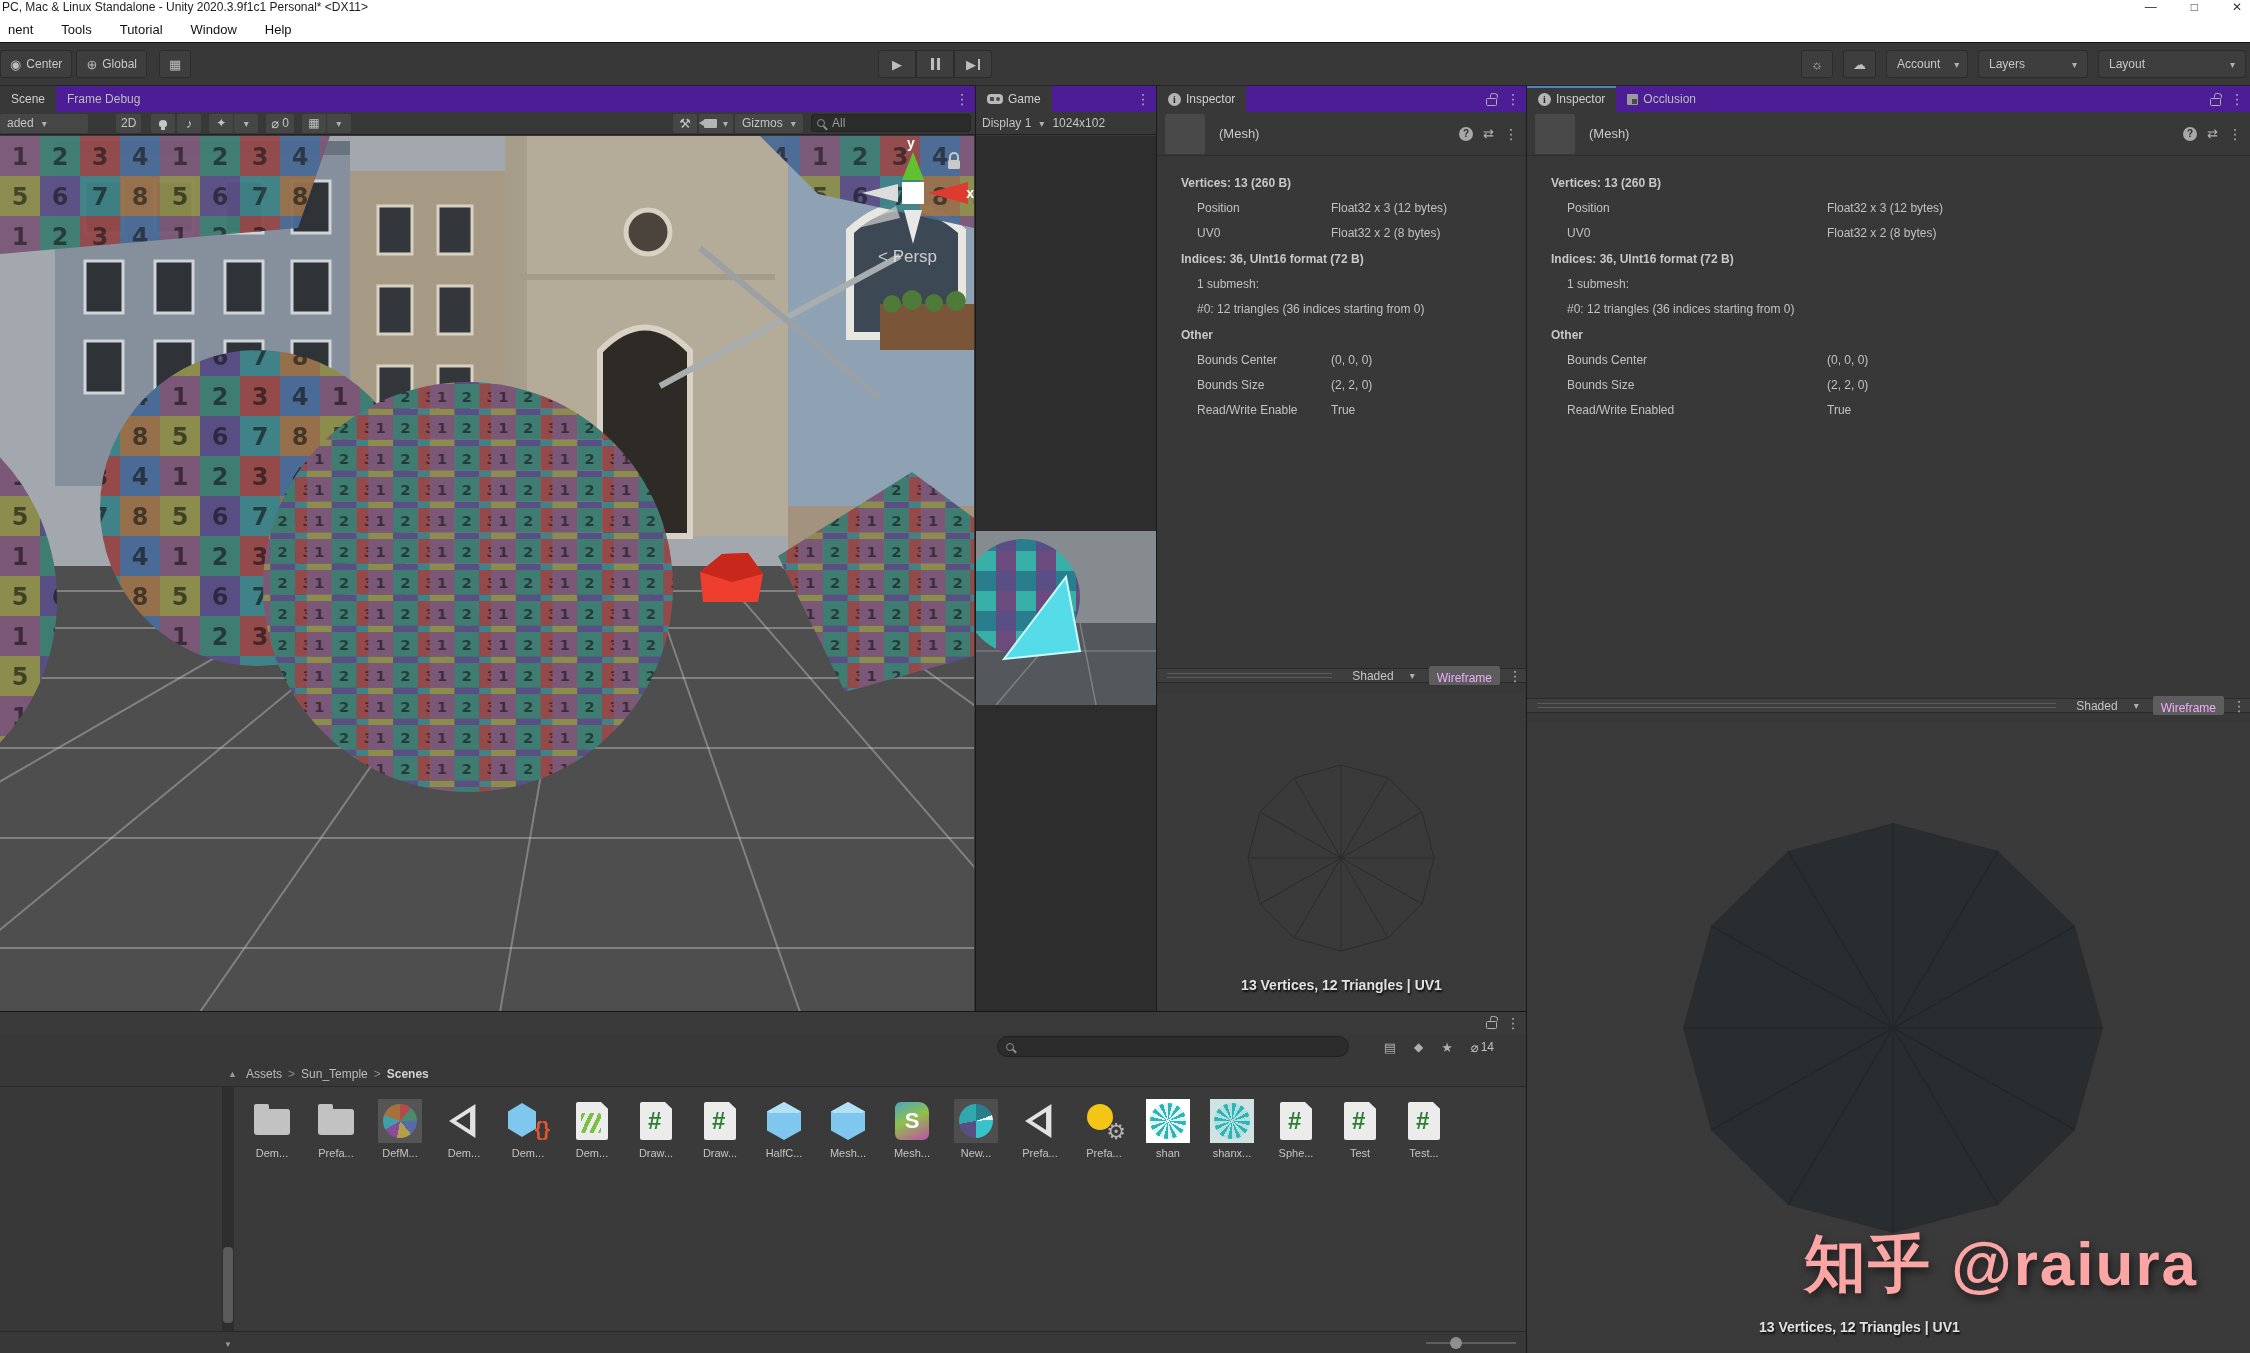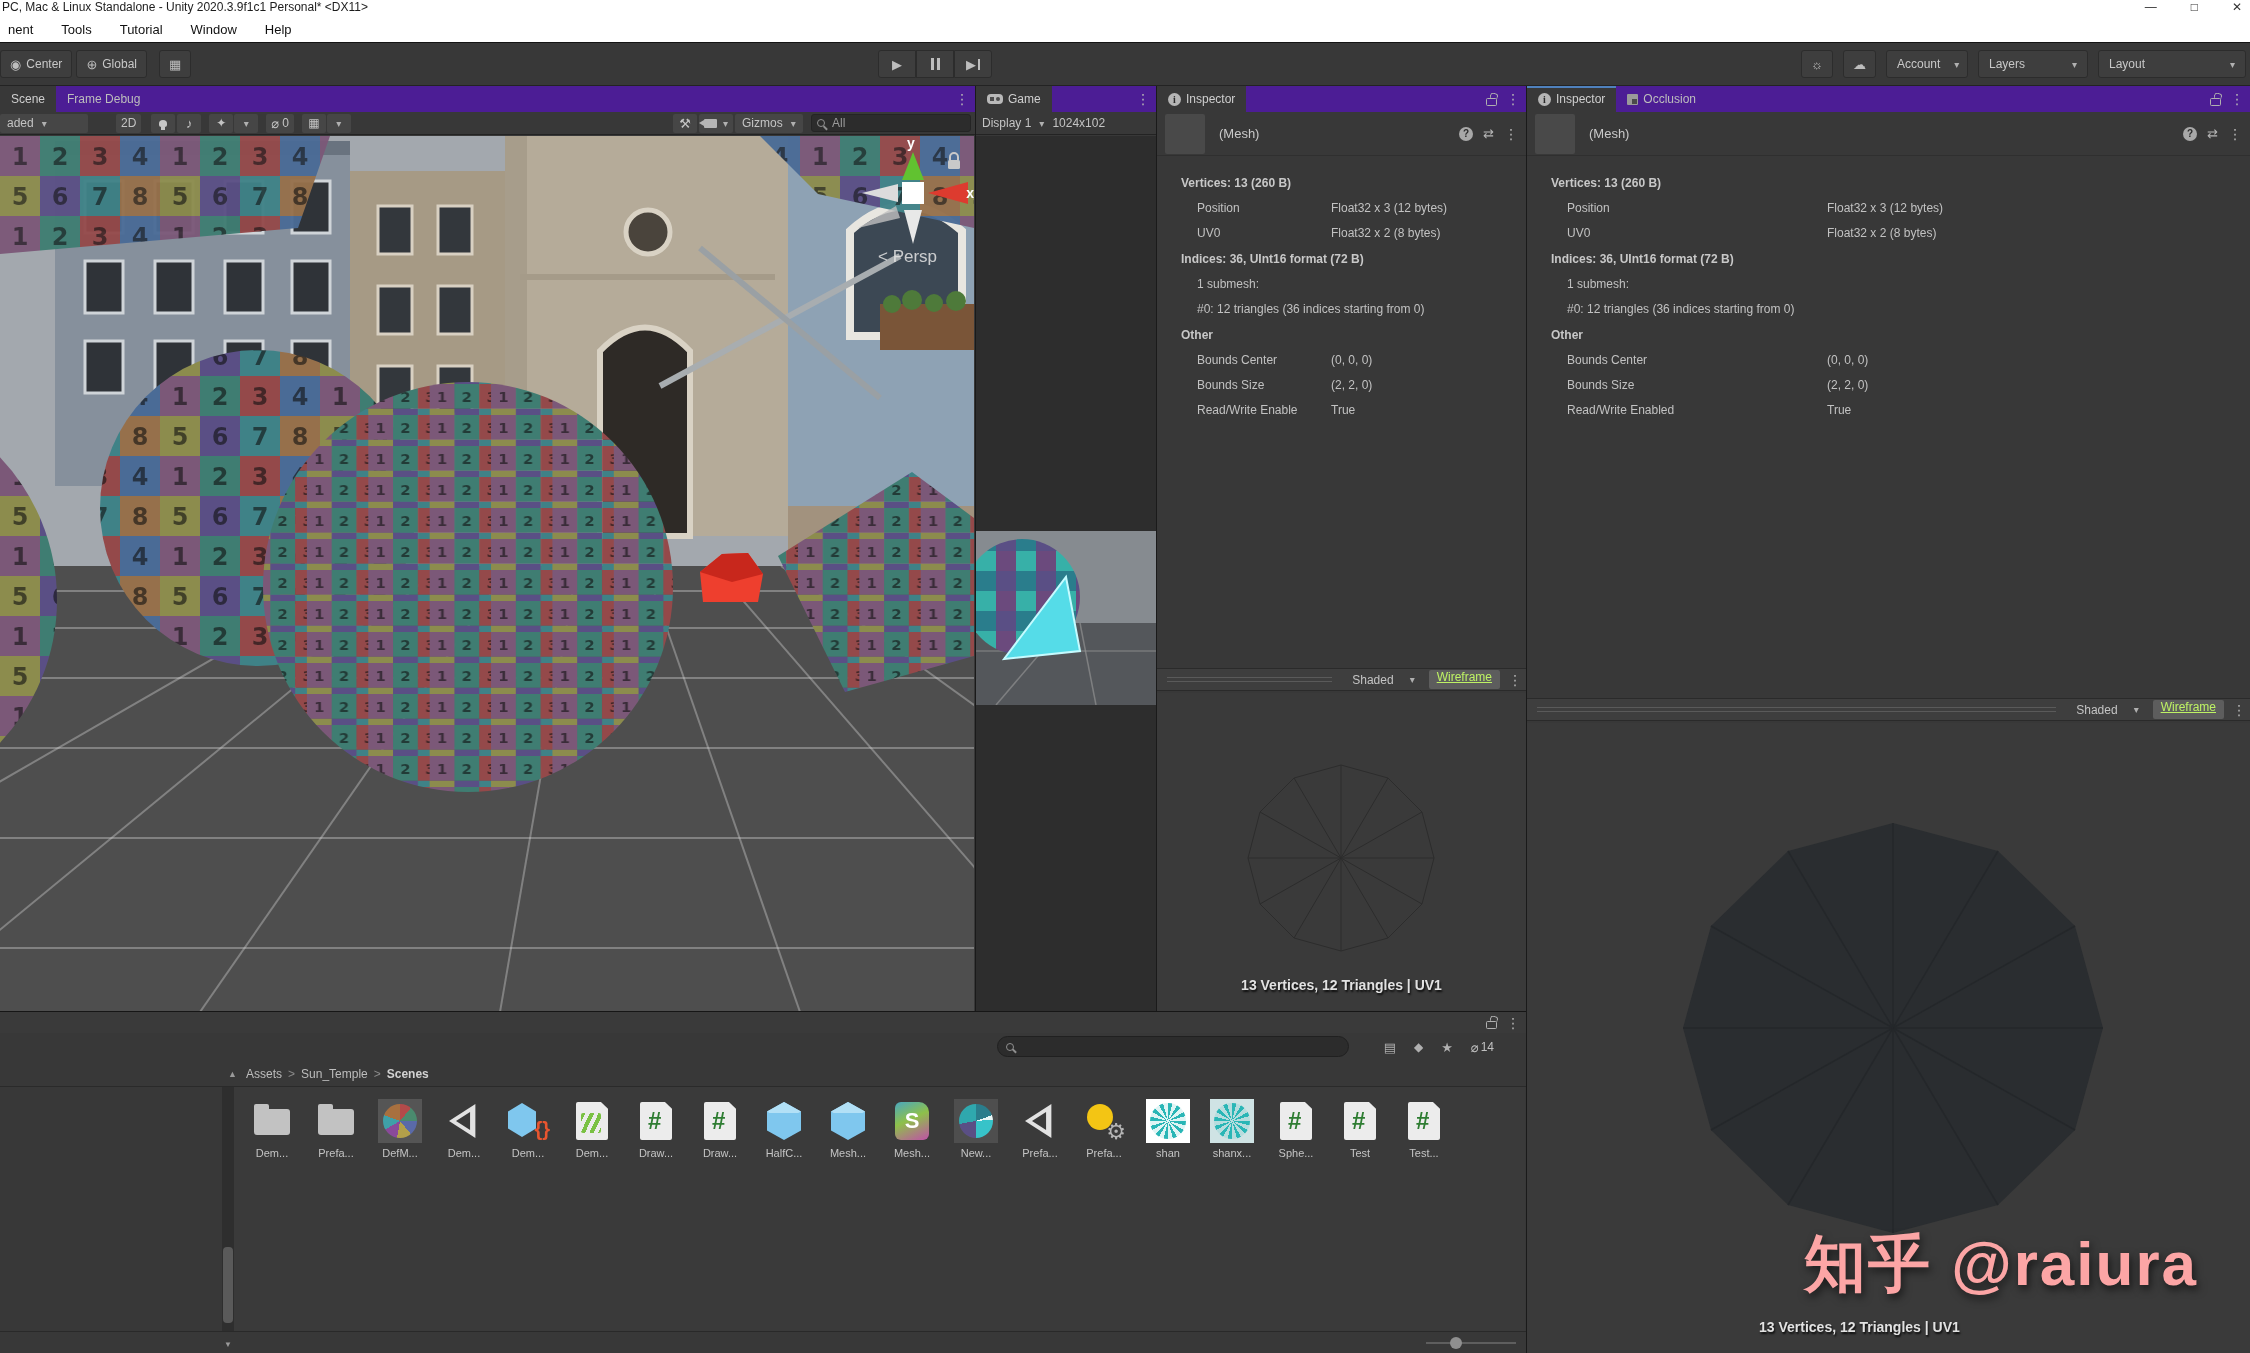--- a/index.html
+++ b/index.html
@@ -95,27 +95,27 @@
   .insp-header-right { position:absolute; right:8px; display:flex; gap:10px; align-items:center; color:#b5b5b5; }
   .help-q { width:14px; height:14px; border-radius:50%; background:#a8a8a8; color:#2c2c2c; font-size:10px;
     font-weight:bold; display:flex; align-items:center; justify-content:center; }
   .presets { font-size:13px; color:#b5b5b5; }
   .mesh-body { padding-top:14px; font-size:12px; color:#c2c2c2; }
   .m-h { font-weight:bold; color:#c8c8c8; padding:6px 0 6px 24px; }
   .m-row { display:grid; padding-left:40px; line-height:25px; }
   .insp-narrow .m-row { grid-template-columns:134px 1fr; }
   .insp-wide .m-row { grid-template-columns:260px 1fr; }
   .m-line { padding-left:40px; line-height:25px; }
-  .preview-bar { position:absolute; left:0; width:100%; height:23px; background:#3e3e3e;
+  .preview-bar { position:absolute; left:0; width:100%; height:15px; background:#3e3e3e;
     border-top:1px solid #2a2a2a; border-bottom:1px solid #2a2a2a; display:flex; align-items:center;
     font-size:12px; color:#c4c4c4; padding:0 4px; gap:8px; }
   .drag-handle { flex:1; height:5px; border-top:1px solid #5a5a5a; border-bottom:1px solid #5a5a5a; margin:0 6px; }
   .pv-dd { display:flex; align-items:center; gap:16px; padding:0 6px; height:19px; }
-  .pv-toggle { height:19px; background:#5d5d5d; border-radius:2px; display:flex; align-items:flex-start;
-    padding:0 8px; color:#bef264;text-decoration:underline; }
+  .pv-toggle { height:19px; background:#5d5d5d; border-radius:2px; display:flex; align-items:flex-end;
+    padding:0 8px; color:#f0abfc; }
   .preview-area { position:absolute; left:0; width:100%; background:#3a3a3a; overflow:hidden; }
   .insp-narrow .preview-bar { top:582px; }
   .insp-narrow .preview-area { top:607px; height:318px; }
   .insp-wide .preview-bar { top:612px; }
   .insp-wide .preview-area { top:637px; height:630px; }
   .pv-status { position:absolute; width:100%; text-align:center; font-size:14px; font-weight:bold; color:#e2e2e2;
     text-shadow:1px 2px 2px rgba(0,0,0,.8); }
   .insp-narrow .pv-status { bottom:18px; }
   .insp-wide .pv-status { bottom:18px; text-align:left; padding-left:232px; }
 

